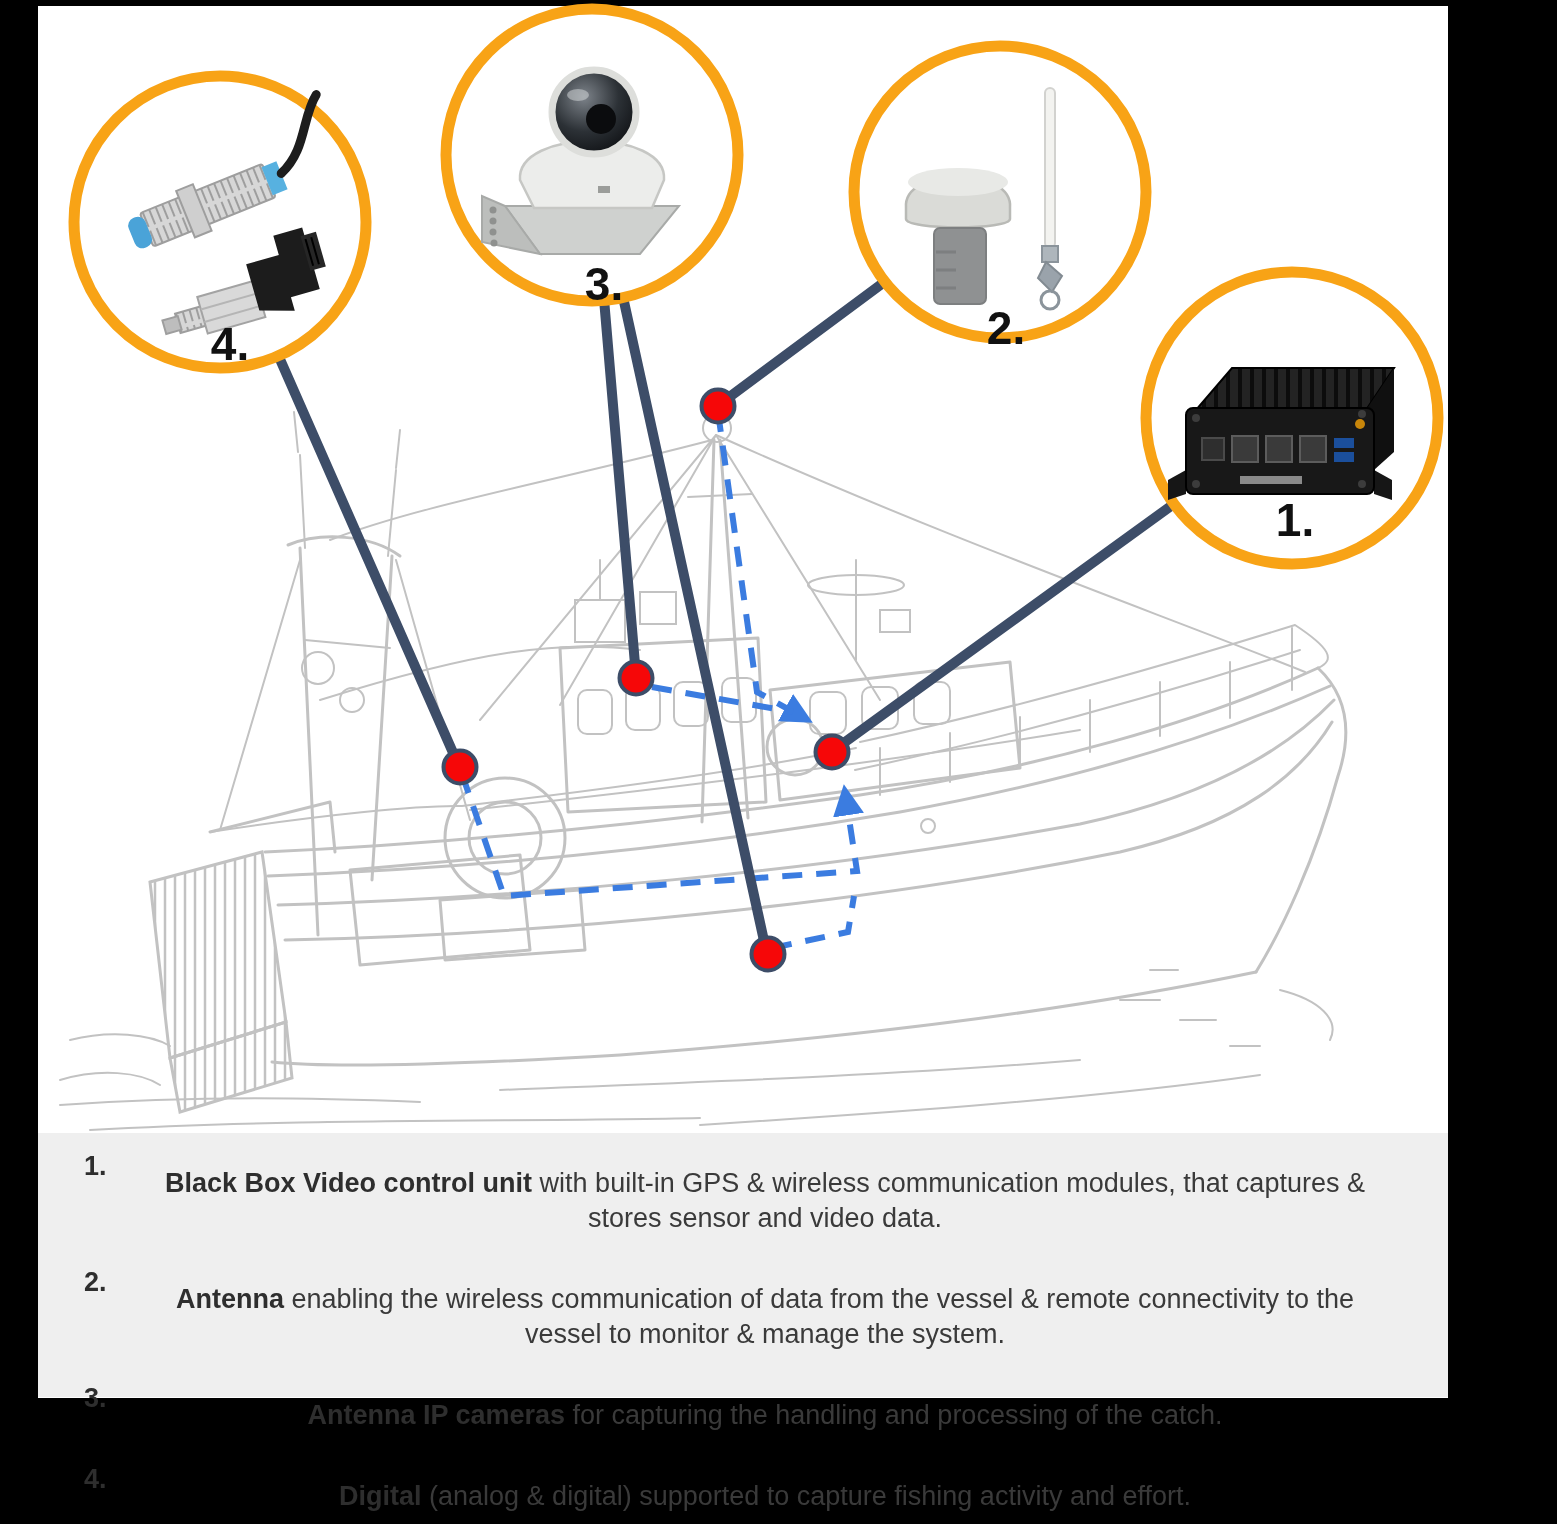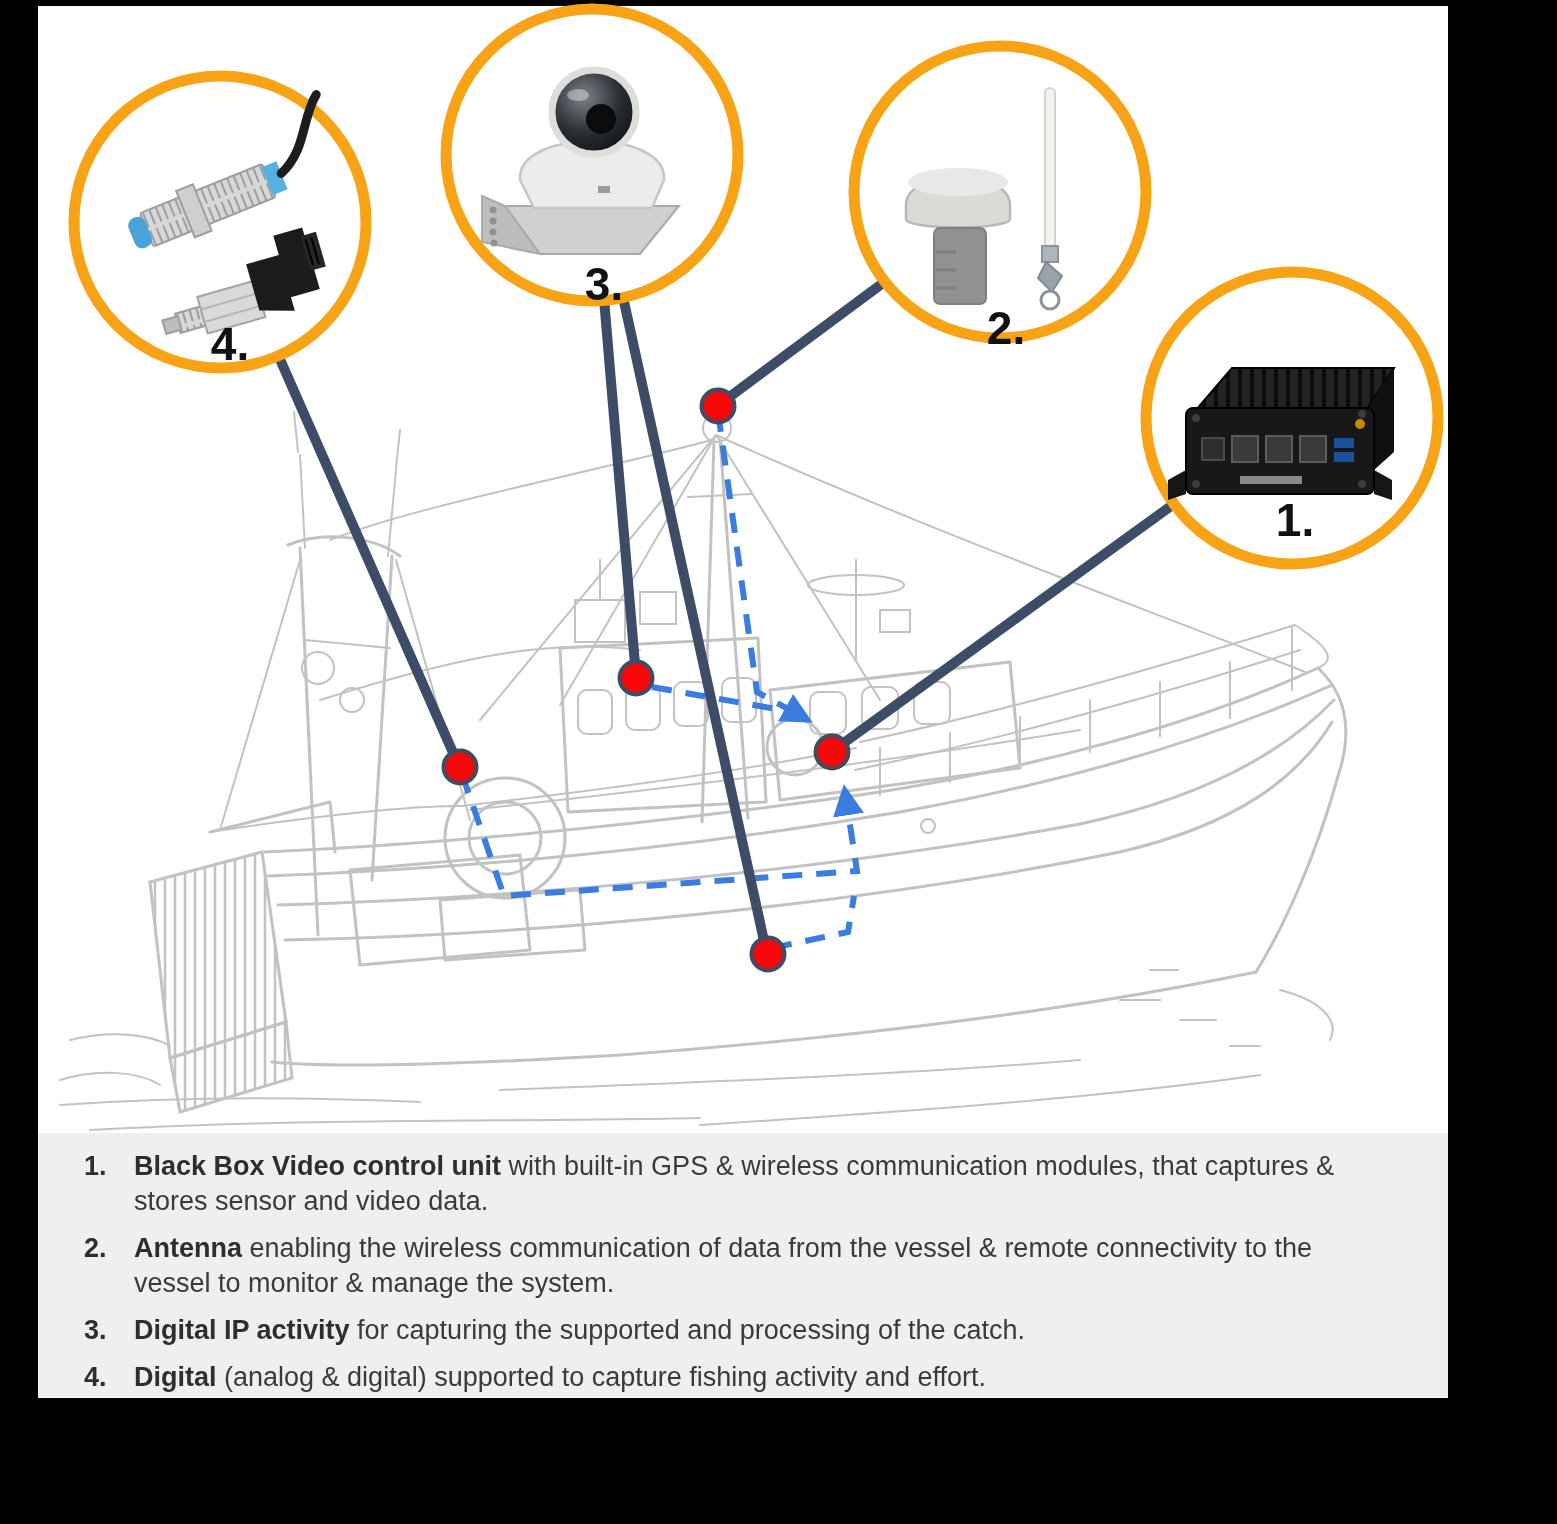--- a/index.html
+++ b/index.html
@@ -28,21 +28,21 @@
     box-sizing:border-box;
     padding:16px 52px 0 46px;
     color:var(--text_dark);
   }
   .legend-item{
     display:flex;flex-direction:row;
     font-size:27px;line-height:35px;
     margin-bottom:12px;
   }
   .legend-item .num{width:50px;flex:0 0 50px;font-weight:700;color:#2e2e2e;}
-  .legend-item p{margin:0;flex:1;}
+  .legend-item p{margin:17px;flex:1;text-align:center;}
   .legend-item .lead{font-weight:700;color:#2e2e2e;}
 </style>
 </head>
 <body>
 
 <div id="canvas"></div>
 
 <svg id="scene" width="1557" height="1524" viewBox="0 0 1557 1524">
   <defs>
     <pattern id="hatchV" width="10" height="10" patternUnits="userSpaceOnUse">
@@ -235,19 +235,19 @@
   <div class="legend-item">
     <span class="num">1.</span>
     <p><span class="lead">Black Box Video control unit</span><span> with built-in GPS &amp; wireless communication modules, that captures &amp; stores sensor and video data.</span></p>
   </div>
   <div class="legend-item">
     <span class="num">2.</span>
     <p><span class="lead">Antenna</span><span> enabling the wireless communication of data from the vessel &amp; remote connectivity to the vessel to monitor &amp; manage the system.</span></p>
   </div>
   <div class="legend-item">
     <span class="num">3.</span>
-    <p><span class="lead">Digital IP activity</span><span> for capturing the supported and processing of the catch.</span></p>
+    <p><span class="lead">Antenna IP cameras</span><span> for capturing the handling and processing of the catch.</span></p>
   </div>
   <div class="legend-item">
     <span class="num">4.</span>
     <p><span class="lead">Digital</span><span> (analog &amp; digital) supported to capture fishing activity and effort.</span></p>
   </div>
 </div>
 
 </body></html>

